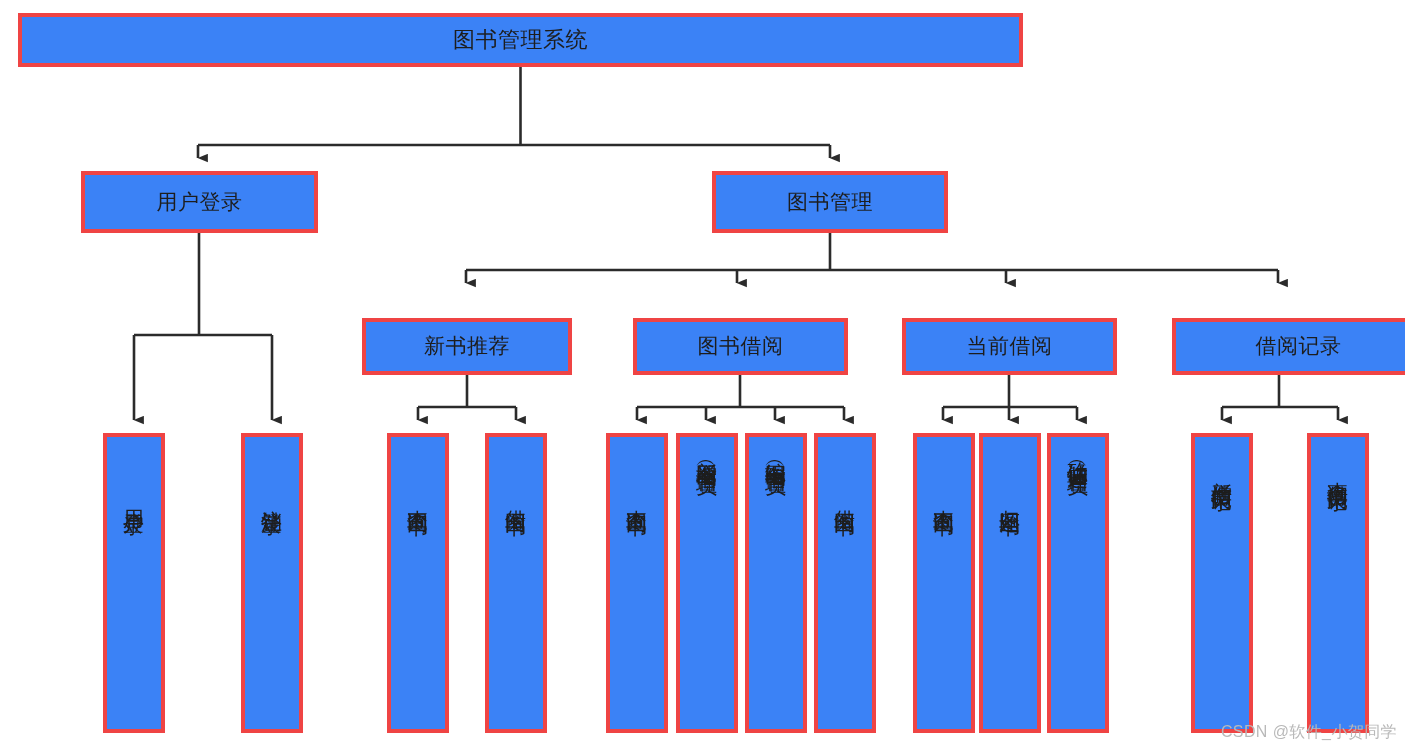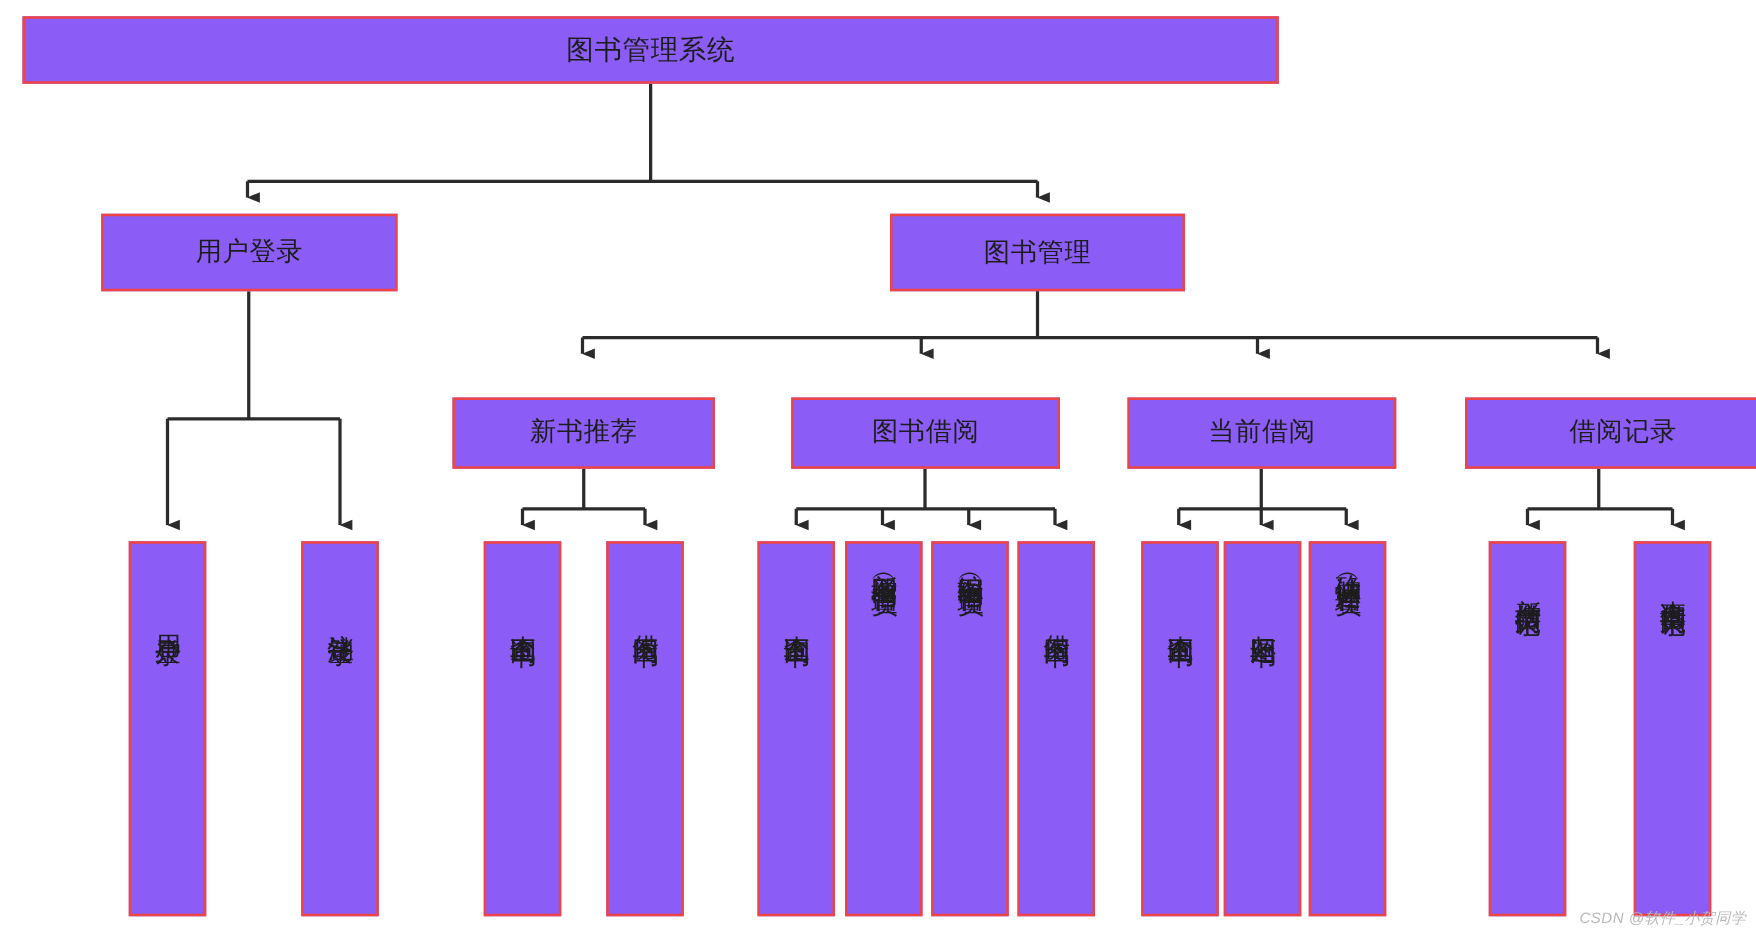--- a/index.html
+++ b/index.html
@@ -20,22 +20,22 @@
   #diagram-svg {
     position: absolute;
     left: 0;
     top: 0;
     width: 1405px;
     height: 747px;
   }
   .node-box {
     position: absolute;
     box-sizing: border-box;
-    background: #8b5cf6;
-    border: 2px solid #ef4444;
+    background: #3b82f6;
+    border: 4px solid #ef4444;
     display: flex;
     align-items: center;
     justify-content: center;
     overflow: hidden;
   }
   .node-label {
     color: #1d1d1d;
     text-align: center;
     line-height: 1.18;
     white-space: nowrap;
@@ -65,26 +65,25 @@
   .node-box.vertical.tall .node-label {
     padding-top: 2px;
   }
   .node-box.vertical.midlow .node-label {
     padding-top: 22px;
   }
   #watermark {
     position: absolute;
     right: 8px;
     bottom: 4px;
-    font-size: 12px;
+    font-size: 16px;
     color: #b9b9b9;
     letter-spacing: 0.4px;
     white-space: nowrap;
     pointer-events: none;
-    font-style: italic;
   }
 </style>
 </head>
 <body>
 
 <div id="stage">
 
   <svg id="diagram-svg" viewBox="0 0 1405 747">
     <defs>
       <marker id="arrowhead" markerWidth="9" markerHeight="11" refX="4.5" refY="10.2" orient="auto-start-reverse" markerUnits="userSpaceOnUse">
@@ -136,21 +135,21 @@
   </svg>
 
   <div class="node-box horizontal root" style="left:18px; top:13px; width:1005px; height:54px;">
     <span class="node-label">图书管理系统</span>
   </div>
 
   <div class="node-box horizontal" style="left:81px; top:171px; width:237px; height:62px;">
     <span class="node-label">用户登录</span>
   </div>
 
-  <div class="node-box horizontal" style="left:712px; top:171px; width:236px; height:62px;font-family:Liberation Serif, serif;">
+  <div class="node-box horizontal" style="left:712px; top:171px; width:236px; height:62px;">
     <span class="node-label">图书管理</span>
   </div>
 
   <div class="node-box horizontal" style="left:362px; top:318px; width:210px; height:57px;align-items:center;">
     <span class="node-label">新书推荐</span>
   </div>
 
   <div class="node-box horizontal" style="left:633px; top:318px; width:215px; height:57px;">
     <span class="node-label">图书借阅</span>
   </div>

